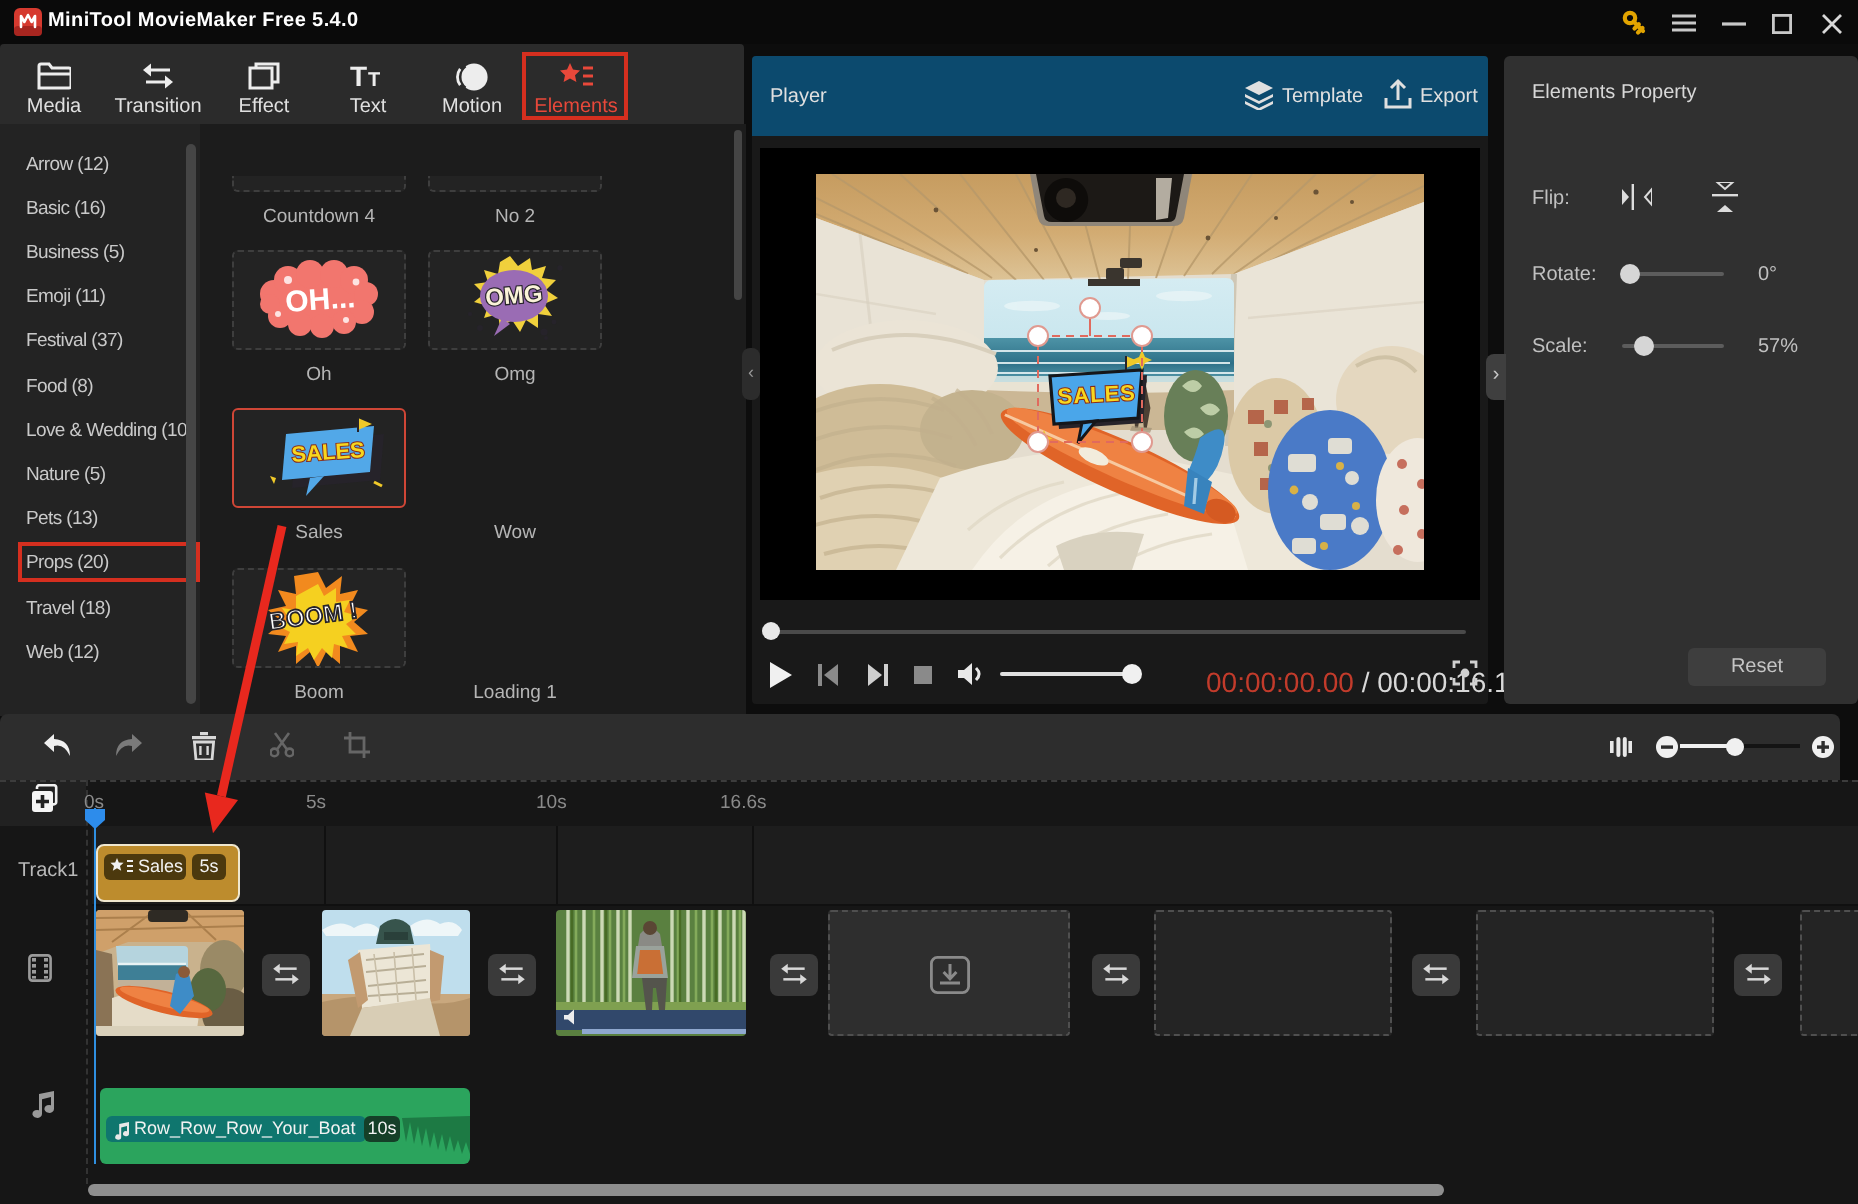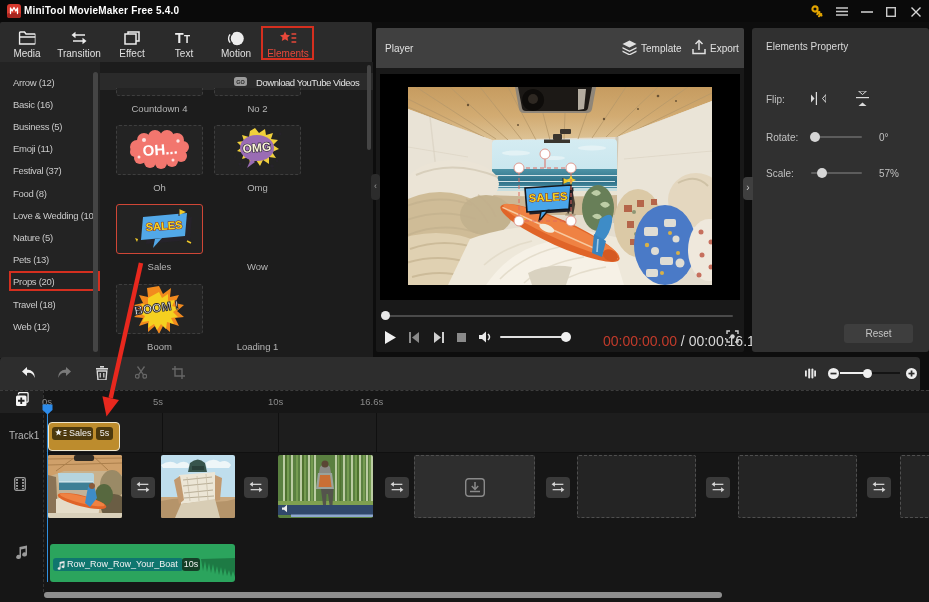--- a/index.html
+++ b/index.html
@@ -20,21 +20,21 @@
 .catitem { position:absolute; left:13px; font-size:9.5px; color:#c9c9c9; white-space:nowrap; letter-spacing:-0.3px;}
 #sidescroll { position:absolute; left:93px; top:10px; width:5px; height:280px; background:#454545; border-radius:3px;}
 
 #elements { left:100px; top:62px; width:273px; height:296px; background:#1c1c1c; overflow:hidden;}
 #dlbar { position:absolute; left:0; top:11px; width:273px; height:17px; background:#2a2a2a; }
 .thumb { position:absolute; width:87px; height:50px; background:#232323; border:1px dashed #3e3e3e; border-radius:3px; }
 .thumblbl { position:absolute; width:87px; text-align:center; font-size:9.5px; color:#b5b5b5; }
 #elscroll { position:absolute; left:267px; top:3px; width:4px; height:85px; background:#454545; border-radius:2px;}
 
 #player { left:376px; top:28px; width:368px; height:324px; background:#191919; border-radius:2px;}
-#pheader { position:absolute; left:0; top:0; width:368px; height:40px; background:#404040; border-radius:2px 2px 0 0;}
+#pheader { position:absolute; left:0; top:0; width:368px; height:40px; background:#0c4a6e; border-radius:2px 2px 0 0;}
 #pviewport { position:absolute; left:4px; top:46px; width:360px; height:226px; background:#000; }
 #photo { position:absolute; left:28px; top:13px; width:304px; height:198px; }
 
 #props { left:752px; top:28px; width:177px; height:324px; background:#303030; border-radius:3px;}
 .plabel { position:absolute; left:14px; font-size:10px; color:#c0c0c0; }
 .slider-track { position:absolute; height:2px; background:#5c5c5c; border-radius:1px;}
 .slider-thumb { position:absolute; width:10px; height:10px; border-radius:50%; background:#d6d6d6; }
 #resetbtn { position:absolute; left:92px; top:296px; width:69px; height:19px; background:#3e3e3e; border-radius:3px; color:#c5c5c5; font-size:10px; text-align:center; line-height:19px;}
 
 #tltoolbar { left:0; top:357px; width:920px; height:33px; background:#2d2d2d; border-radius:4px 4px 0 0;}
@@ -152,27 +152,20 @@
     <div class="catitem" style="top:170px">Nature (5)</div>
     <div class="catitem" style="top:192px">Pets (13)</div>
     <div class="catitem" style="top:214px">Props (20)</div>
     <div class="catitem" style="top:237px">Travel (18)</div>
     <div class="catitem" style="top:259px">Web (12)</div>
     <div class="abs" style="left:9px;top:209px;width:91px;height:20px;border:2px solid #d52f1f"></div>
     <div id="sidescroll"></div>
   </div>
 
   <div class="abs" id="elements">
-    <div id="dlbar">
-      <svg class="abs" style="left:134px;top:4px" width="13" height="9" viewBox="0 0 13 9">
-          <rect x="0" y="0" width="13" height="9" rx="2.5" fill="#9a9a9a"></rect>
-          <text x="6.5" y="6.8" font-size="5.5" font-weight="bold" text-anchor="middle" fill="#2a2a2a" font-family="Liberation Sans">GO</text>
-        </svg>
-      <div class="abs" style="left:156px;top:4px;font-size:9.5px;color:#e3e3e3;white-space:nowrap;letter-spacing:-0.45px">Download YouTube Videos</div>
-    </div>
 
     <div class="abs" style="left:16px;top:26px;width:87px;height:8px;background:#232323;border:1px dashed #3e3e3e;border-top:none;border-radius:0 0 3px 3px"></div>
     <div class="abs" style="left:114px;top:26px;width:87px;height:8px;background:#232323;border:1px dashed #3e3e3e;border-top:none;border-radius:0 0 3px 3px"></div>
     <div class="thumblbl" style="left:16px;top:41px">Countdown 4</div>
     <div class="thumblbl" style="left:114px;top:41px">No 2</div>
 
     <div class="thumb" style="left:16px;top:63px">
       <svg width="85" height="48" viewBox="0 0 85 48">
         <g>
           <ellipse cx="42" cy="24" rx="26" ry="13" fill="#f2766e"></ellipse>

